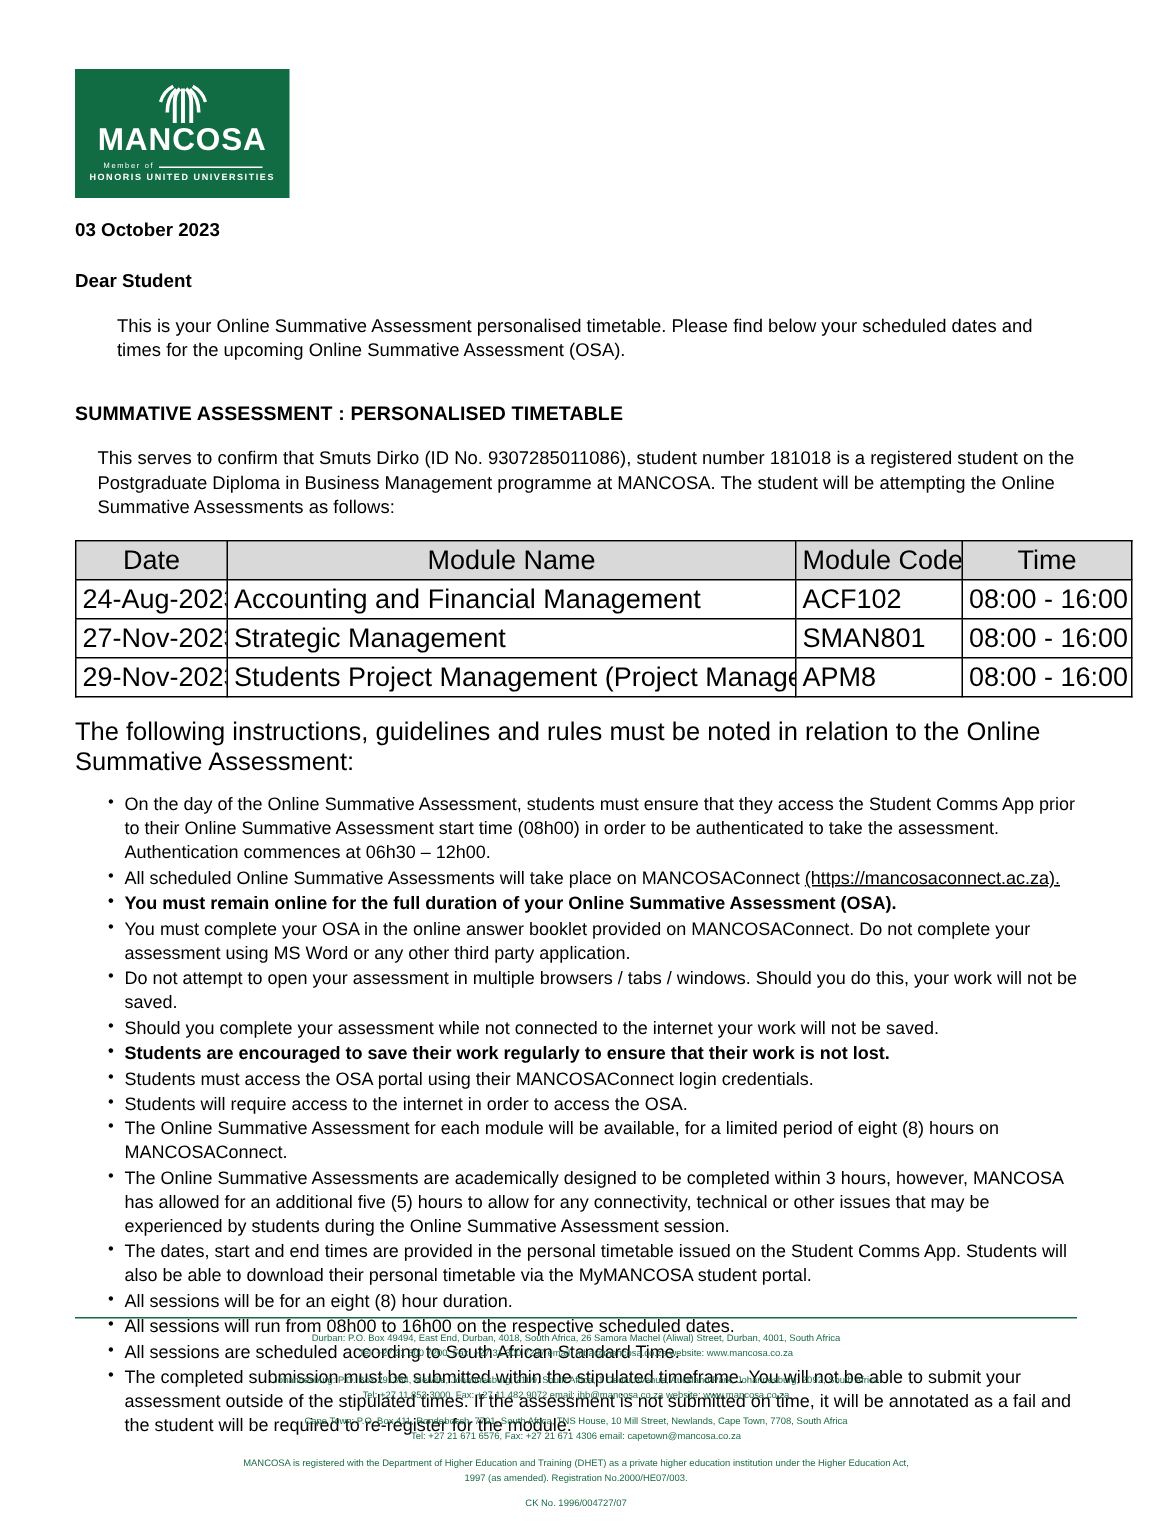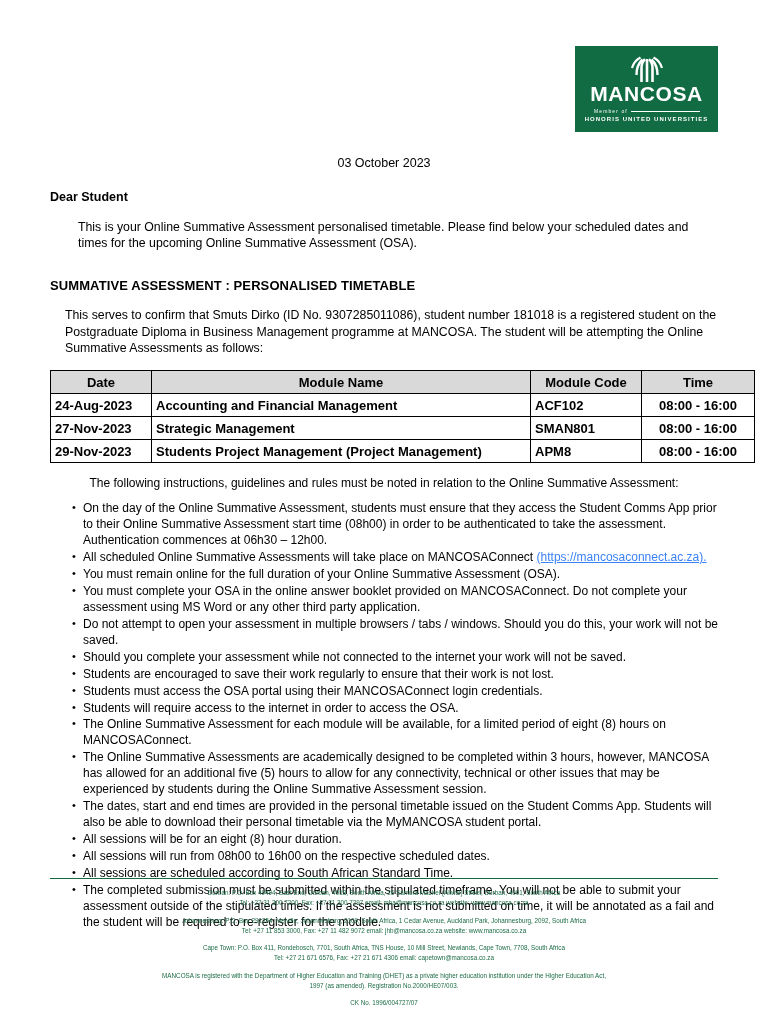--- a/index.html
+++ b/index.html
@@ -18,21 +18,21 @@
     position: relative;
     width: 768px;
     height: 1024px;
     box-sizing: border-box;
     padding: 0 50px;
   }
 
   
   .logo-wrap {
     display: flex;
-    justify-content: flex-end;
+    justify-content: flex-start;
     padding-top: 46px;
   }
   .logo {
     width: 143px;
     height: 86px;
     background: #116B43;
     display: flex;
     flex-direction: column;
     align-items: center;
     justify-content: center;
@@ -70,23 +70,24 @@
   .logo-sub2 {
     color: #ffffff;
     font-size: 6px;
     font-weight: bold;
     letter-spacing: 1.05px;
     margin-top: 2px;
   }
 
   
   .date-line {
-    text-align: center;
+    text-align: left;
     font-size: 12.5px;
-    margin-top: 24px;
+    margin-top: 14px;
+    font-weight: bold;
   }
   .salutation {
     font-size: 12.5px;
     font-weight: bold;
     margin-top: 20px;
   }
   .intro {
     font-size: 12.3px;
     line-height: 1.32;
     margin-top: 15px;
@@ -108,41 +109,40 @@
   
   table.timetable {
     border-collapse: collapse;
     width: 668px;
     margin-top: 14px;
     table-layout: fixed;
   }
   table.timetable th,
   table.timetable td {
     border: 1px solid #000000;
-    font-size: 13px;
-    font-weight: bold;
+    font-size: 18px;
+    font-weight: normal;
     padding: 2px 4px;
     height: 18px;
     white-space: nowrap;
     overflow: hidden;
   }
   table.timetable th {
     background: #d9d9d9;
   }
   .col-date   { width: 92px; }
   .col-module { width: 370px; }
   .col-code   { width: 102px; }
   .col-time   { width: 104px; }
   th.center, td.center { text-align: center; }
 
   
   .instr-lead {
-    font-size: 12px;
+    font-size: 17px;
     margin-top: 13px;
-    text-align: center;
   }
   ul.rules {
     margin: 11px 0 0 0;
     padding-left: 22px;
     list-style: none;
   }
   ul.rules > li {
     position: relative;
     font-size: 12px;
     line-height: 1.33;
@@ -150,24 +150,24 @@
     padding-left: 11px;
   }
   ul.rules > li::before {
     content: "\2022";
     position: absolute;
     left: 0;
     top: -1px;
     font-size: 11px;
   }
   ul.rules > li.bold {
-    font-weight: normal;
+    font-weight: bold;
   }
   a.link {
-    color: #3b82f6;
+    color: #000000;
     text-decoration: underline;
   }
 
   
   .footer {
     position: absolute;
     left: 50px;
     right: 50px;
     bottom: 16px;
   }

